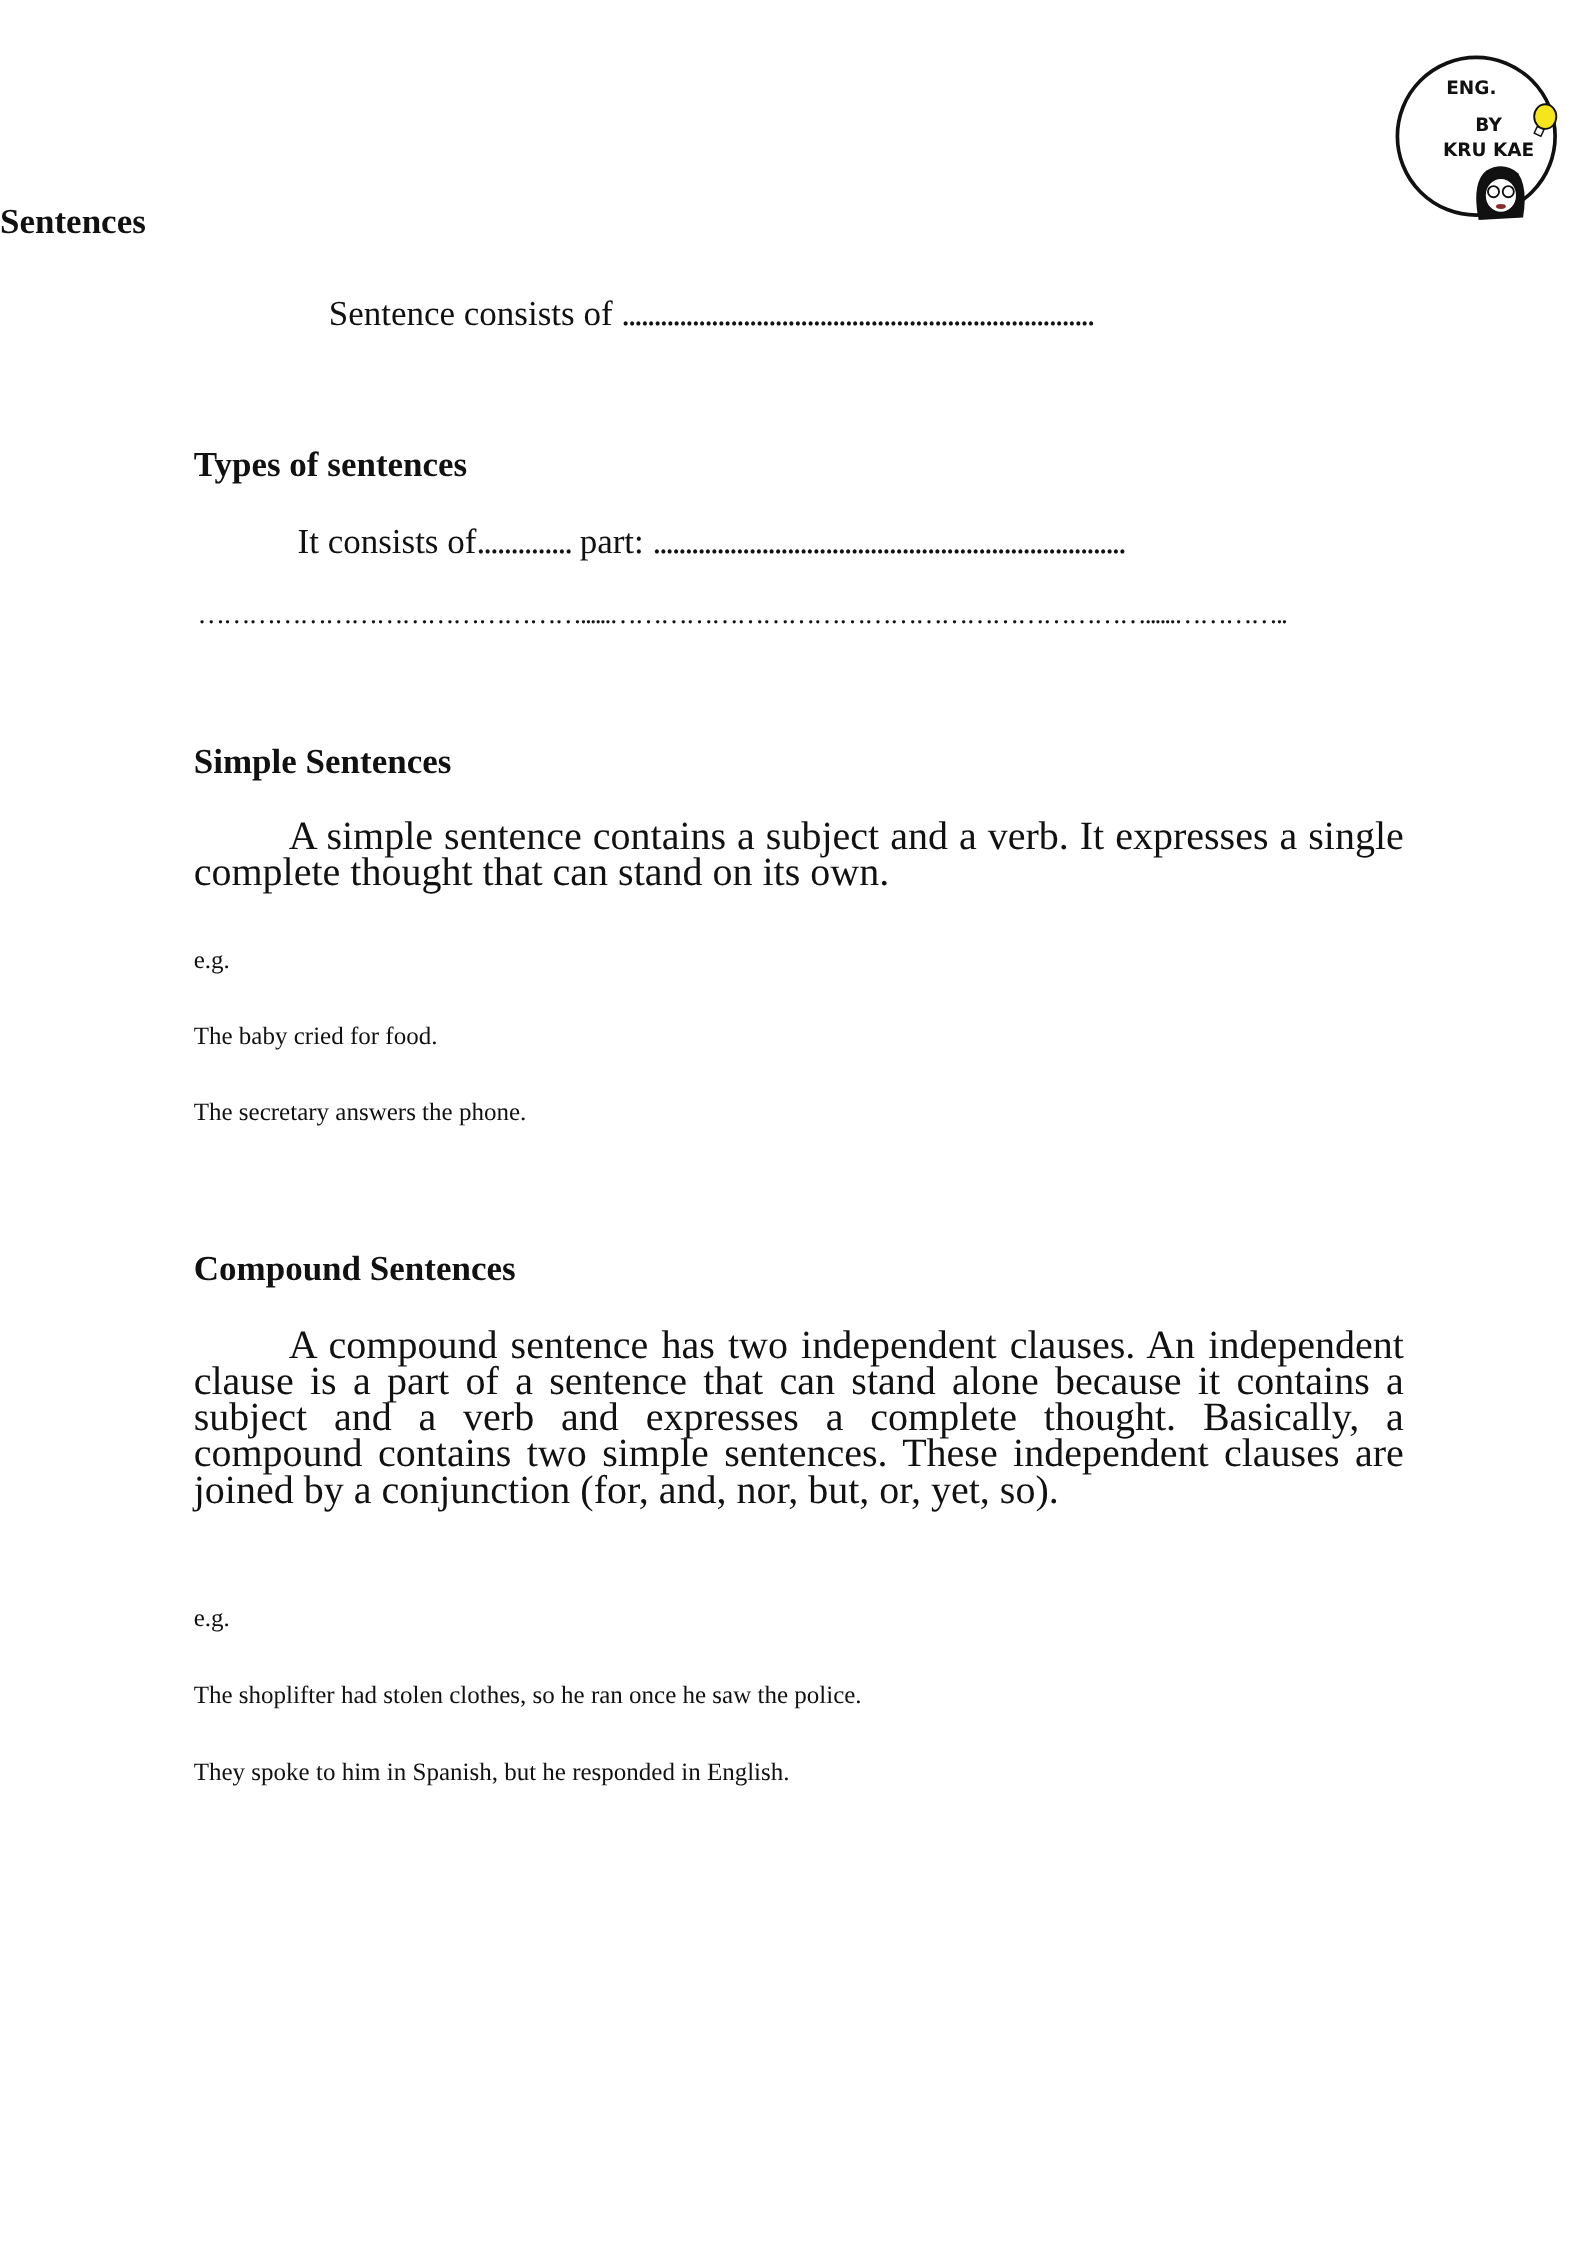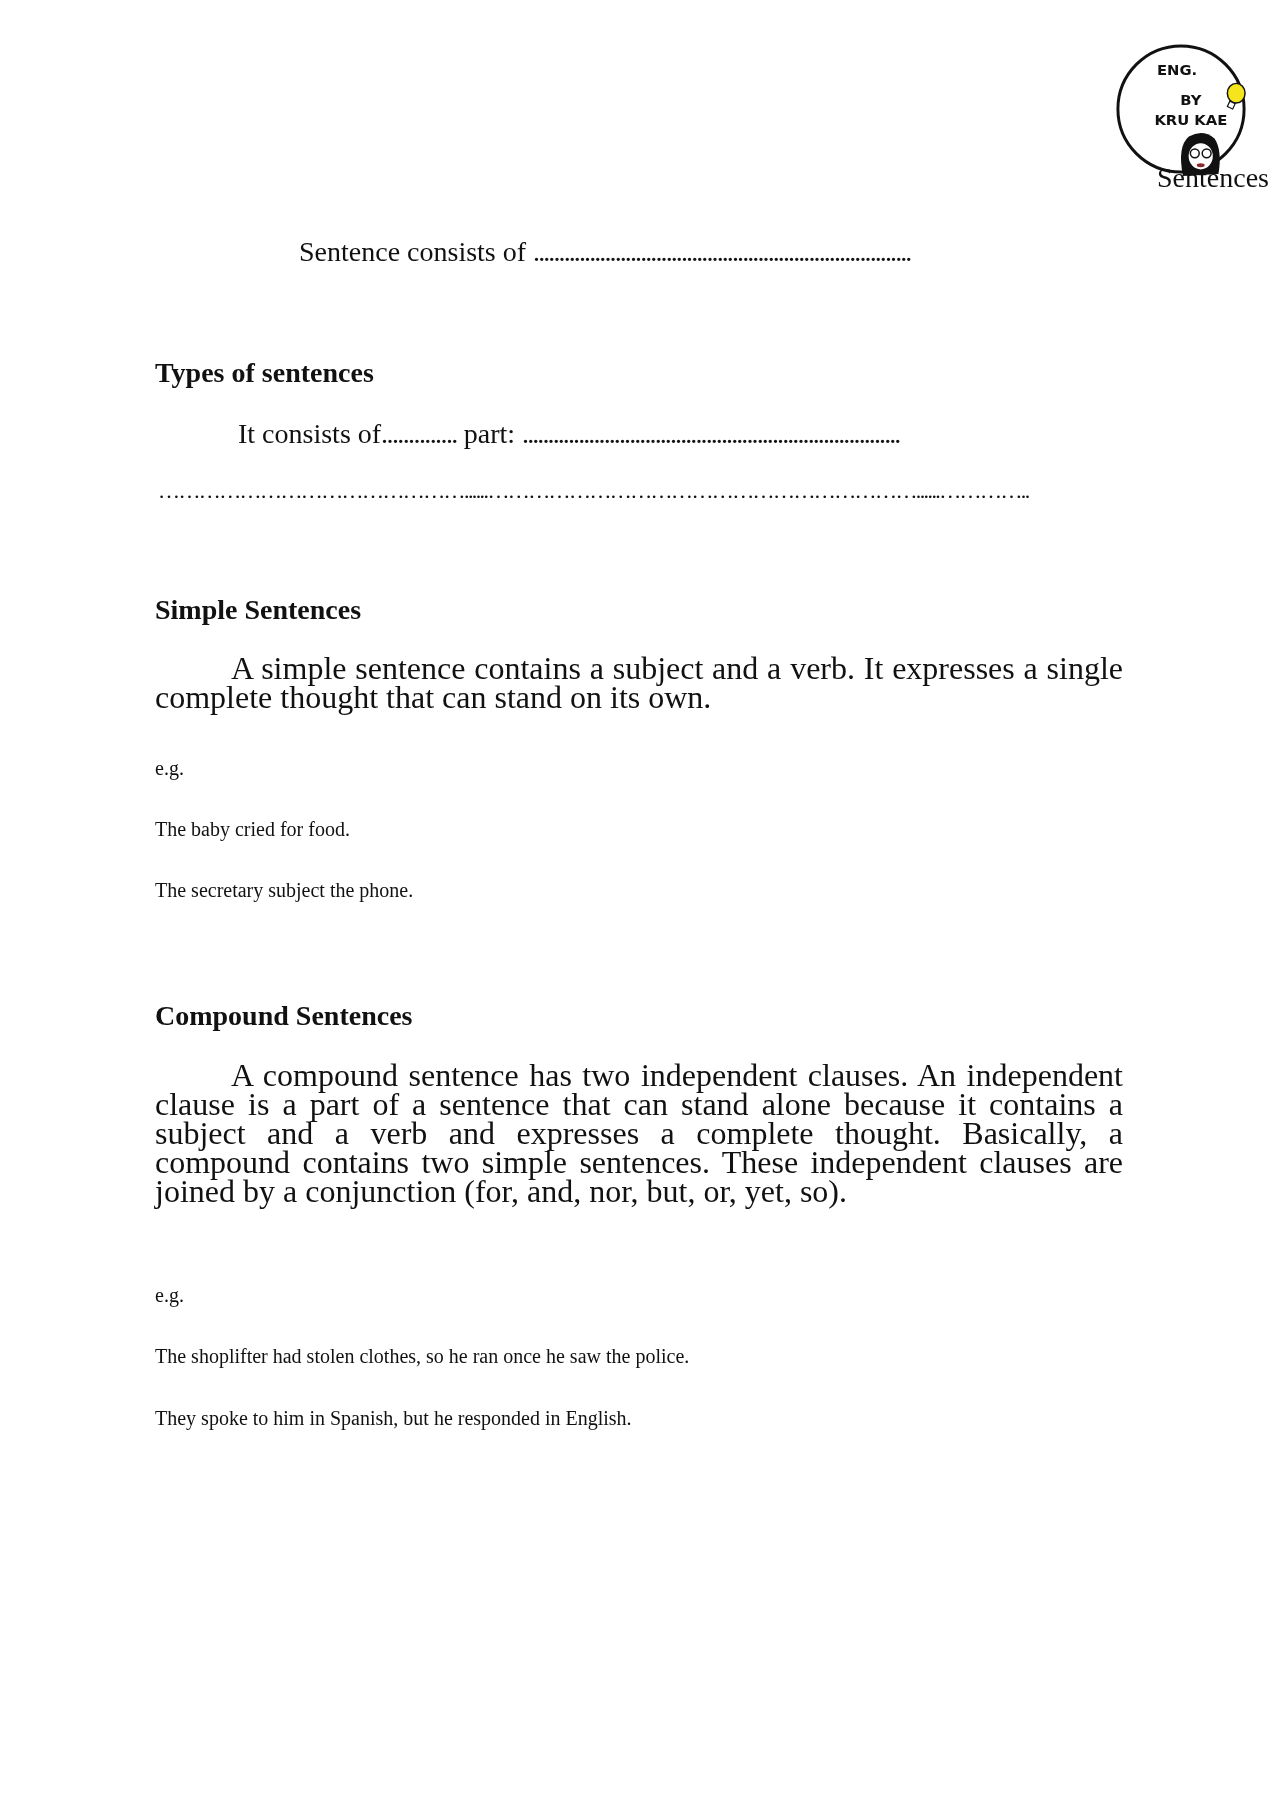--- a/index.html
+++ b/index.html
@@ -4,22 +4,22 @@
 <style>
   html, body { margin: 0; padding: 0; background: #ffffff; }
   body { width: 1273px; height: 1800px; position: relative; overflow: hidden;
          font-family: "Liberation Serif", "DejaVu Serif", serif; color: #111; }
   .page { position: absolute; left: 0; top: 10px; width: 1273px; height: 1800px; }
 
   
   .logo { position: absolute; left: 1112px; top: 30px; width: 138px; height: 138px; }
   .logo svg { width: 100%; height: 100%; }
 
-  .title { position: absolute; left: 0; width: 1269px; top: 152px; text-align: right;
-           font-weight: normal; font-size: 28px; }
+  .title { position: absolute; left: 0; width: 1269px; top: 152px; text-align: left;
+           font-weight: bold; font-size: 28px; }
   .line { position: absolute; font-size: 28px; white-space: nowrap; }
   .heading { position: absolute; left: 155px; font-weight: bold; font-size: 28px; }
   .para { position: absolute; left: 155px; width: 968px; font-size: 32px; line-height: 29px;
           text-align: justify; }
   .para .indent { display: inline-block; width: 76px; }
   .ex { position: absolute; left: 155px; font-size: 20px; white-space: nowrap; }
 </style>
 </head>
 <body>
 
@@ -40,39 +40,39 @@
         <ellipse cx="90" cy="118" rx="13" ry="14" fill="#fff" stroke="#111" stroke-width="1.5"></ellipse>
         <circle cx="84" cy="115" r="4.5" fill="none" stroke="#111" stroke-width="1.5"></circle>
         <circle cx="96" cy="115" r="4.5" fill="none" stroke="#111" stroke-width="1.5"></circle>
         <ellipse cx="90" cy="127" rx="4" ry="2" fill="#8b2a2a"></ellipse>
       </g>
     </svg>
   </div>
 
   <div class="title">Sentences</div>
 
-  <div class="line" style="left:263px; top:226px;margin-left:36px;">
+  <div class="line" style="left:263px; top:226px;">
     <span>Sentence consists of </span><span style="letter-spacing:-1.9px;">..........................................................................</span>
   </div>
 
   <div class="heading" style="top:347px;">Types of sentences</div>
 
   <div class="line" style="left:238px; top:408px;">
     <span>It consists of</span><span style="letter-spacing:-1.6px;">..............</span><span> part: </span><span style="letter-spacing:-1.9px;">..........................................................................</span>
   </div>
 
   <div class="line" style="left:158px; top:468px; font-size:22px; letter-spacing:-1.6px;">………………………………………......………………………………………………………......…………..</div>
 
   <div class="heading" style="top:584px;">Simple Sentences</div>
 
   <div class="para" style="top:644px;"><span class="indent"></span><span>A simple sentence contains a subject and a verb. It expresses a single complete thought that can stand on its own.</span></div>
 
   <div class="ex" style="top:747px;">e.g.</div>
   <div class="ex" style="top:808px;">The baby cried for food.</div>
-  <div class="ex" style="top:869px;">The secretary subject the phone.</div>
+  <div class="ex" style="top:869px;">The secretary answers the phone.</div>
 
   <div class="heading" style="top:990px;">Compound Sentences</div>
 
   <div class="para" style="top:1051px;"><span class="indent"></span><span>A compound sentence has two independent clauses. An independent clause is a part of a sentence that can stand alone because it contains a subject and a verb and expresses a complete thought. Basically, a compound contains two simple sentences. These independent clauses are joined by a conjunction (for, and, nor, but, or, yet, so).</span></div>
 
   <div class="ex" style="top:1274px;">e.g.</div>
   <div class="ex" style="top:1335px;">The shoplifter had stolen clothes, so he ran once he saw the police.</div>
   <div class="ex" style="top:1397px;">They spoke to him in Spanish, but he responded in English.</div>
 
 </div>

